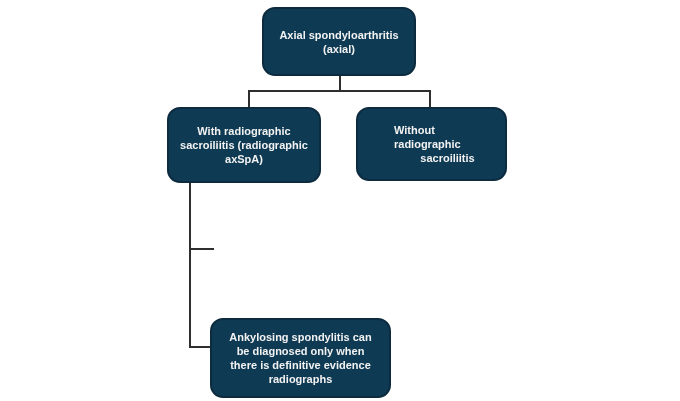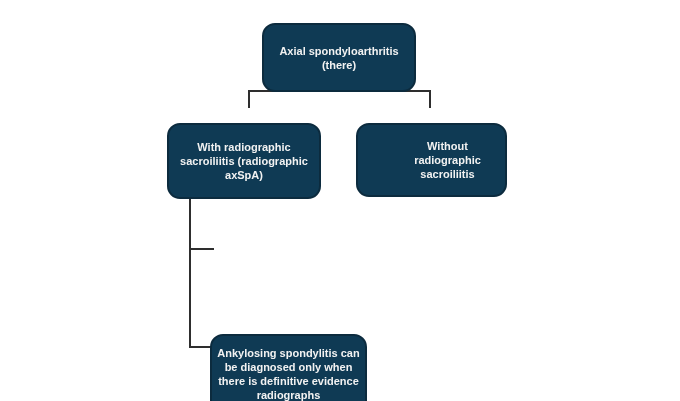--- a/index.html
+++ b/index.html
@@ -25,33 +25,31 @@
   .node {
     position: absolute;
     box-sizing: border-box;
     background: var(--node-fill);
     border: 2px solid var(--node-border);
     border-radius: 13px;
     color: var(--node-text);
     font-size: 11px;
     font-weight: bold;
     line-height: 14px;
-    text-align: center;
     display: flex;
     flex-direction: column;
     justify-content: center;
     align-items: center;
     padding: 2px 4px;
-    margin-top: 16px;
   }
   .node-root       { left: 262px; top: 7px;   width: 154px; height: 69px; }
   .node-with       { left: 167px; top: 107px; width: 154px; height: 76px; }
   .node-without    { left: 356px; top: 107px; width: 151px; height: 74px; padding-left: 36px; }
   .node-another    { left: 213px; top: 212px; width: 150px; height: 76px; }
-  .node-diagnosis  { left: 210px; top: 318px; width: 157px; height: 80px; }
+  .node-diagnosis  { left: 210px; top: 318px; width: 181px; height: 80px; }
   .line {
     position: absolute;
     background: var(--connector);
   }
   .c-root-drop   { left: 339px; top: 76px;  width: 2px;   height: 15px; }
   .c-branch-h    { left: 248px; top: 90px;  width: 183px; height: 2px;  }
   .c-left-drop   { left: 248px; top: 90px;  width: 2px;   height: 18px; }
   .c-right-drop  { left: 429px; top: 90px;  width: 2px;   height: 18px; }
   .c-left-spine  { left: 189px; top: 182px; width: 2px;   height: 166px;}
   .c-stub-1      { left: 189px; top: 248px; width: 25px;  height: 2px;  }
@@ -65,21 +63,21 @@
   <div class="line c-root-drop"></div>
   <div class="line c-branch-h"></div>
   <div class="line c-left-drop"></div>
   <div class="line c-right-drop"></div>
   <div class="line c-left-spine"></div>
   <div class="line c-stub-1"></div>
   <div class="line c-stub-2"></div>
 
   <div class="node node-root">
     <div>Axial spondyloarthritis</div>
-    <div>(there)</div>
+    <div>(axial)</div>
   </div>
 
   <div class="node node-with">
     <div>With radiographic</div>
     <div>sacroiliitis (radiographic</div>
     <div>axSpA)</div>
   </div>
 
   <div class="node node-without">
     <div>Without radiographic</div>

